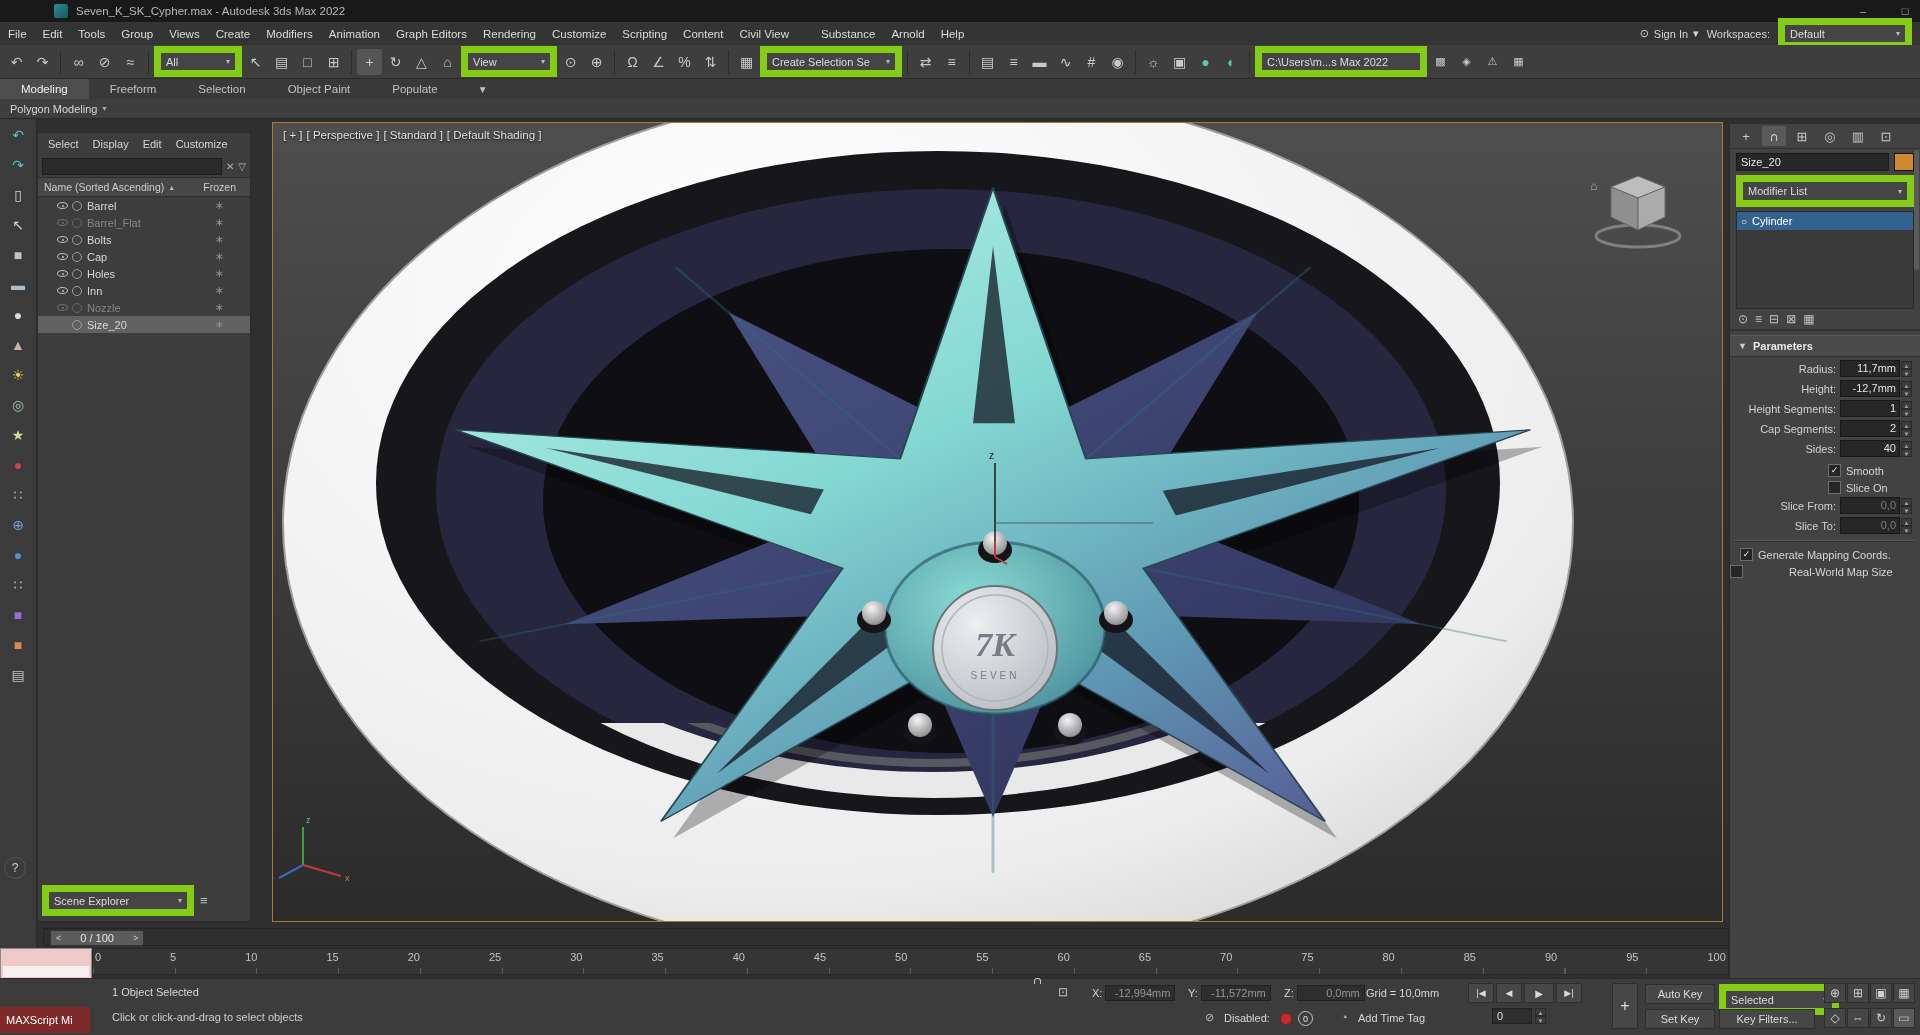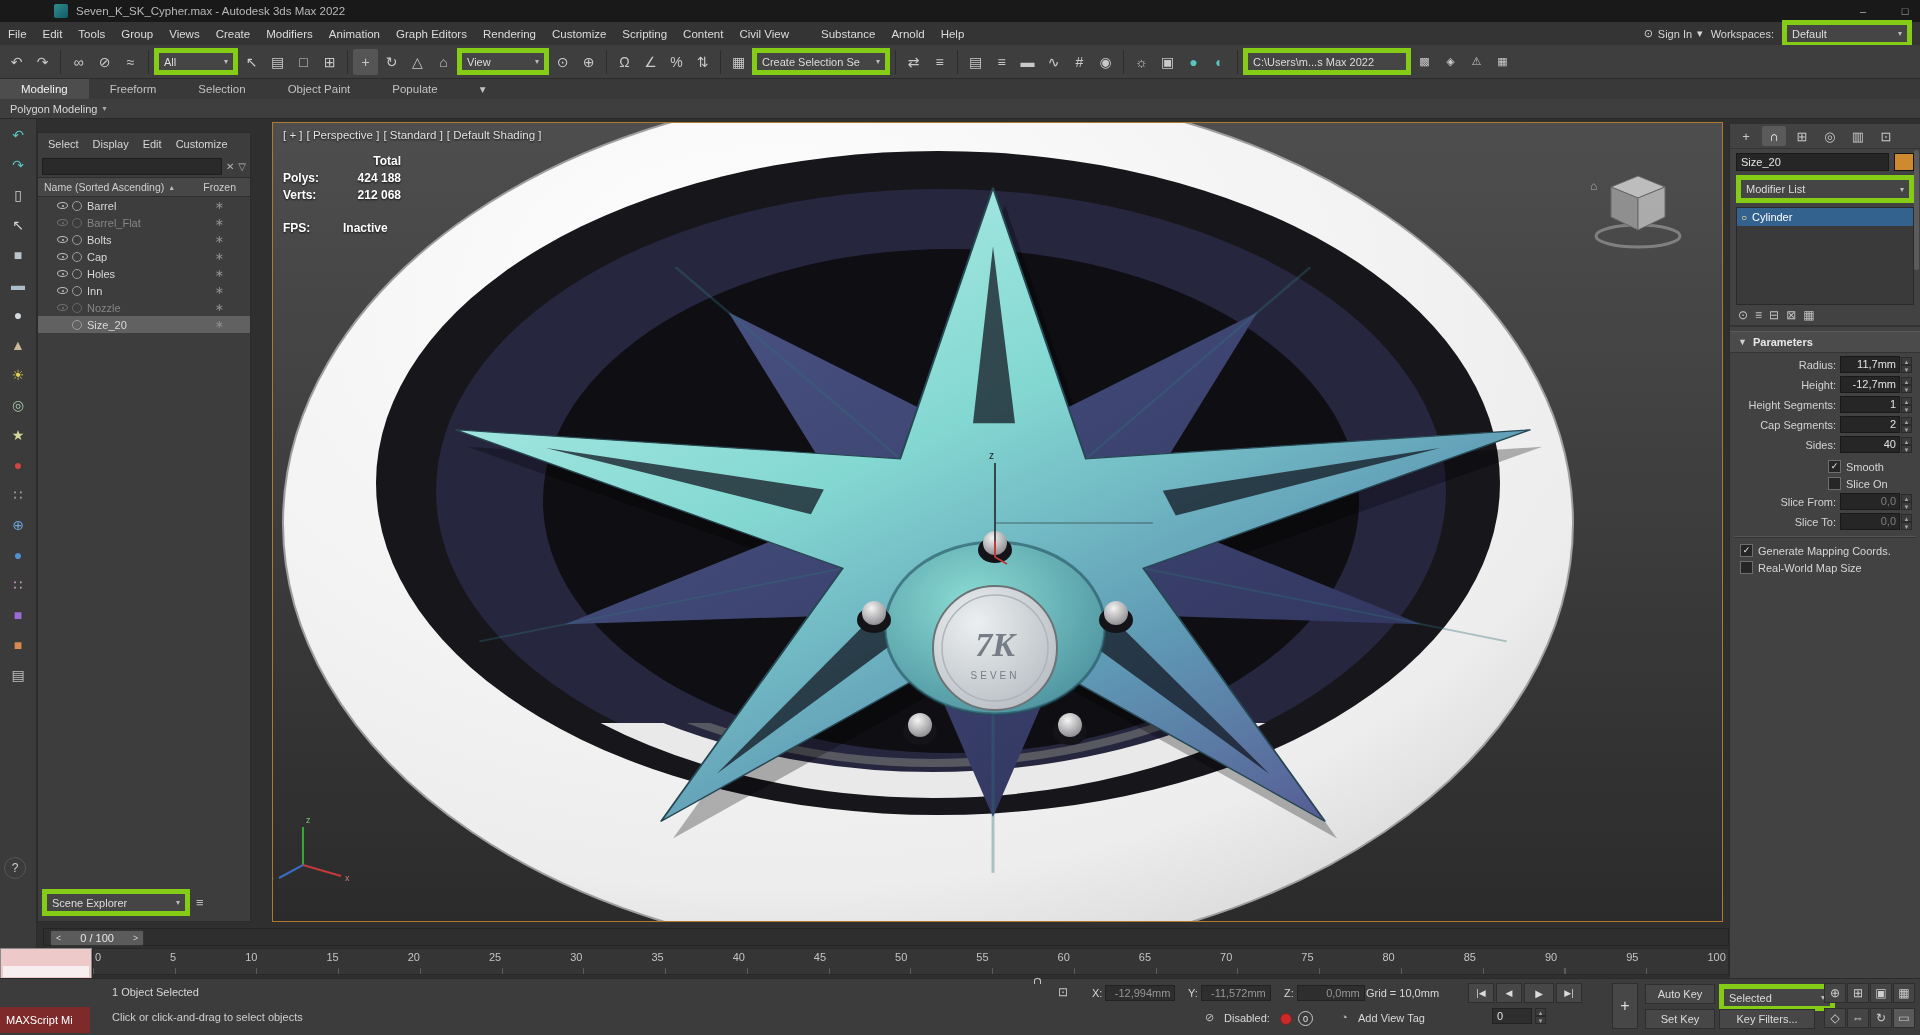--- a/index.html
+++ b/index.html
@@ -14,21 +14,21 @@
   .appicon{width:14px;height:14px;margin:0 8px 0 6px;background:linear-gradient(135deg,#2e8f8a,#14576b);border-radius:2px;}
   .title-text{color:#b9b9b9;font-size:11.5px;}
   .wincontrols{margin-left:auto;display:flex;}
   .winbtn{width:42px;height:22px;display:flex;align-items:center;justify-content:center;color:#b5b5b5;font-size:11px;}
 
   
   .menubar{left:0;top:22px;width:1920px;height:23px;background:#343434;display:flex;align-items:center;border-bottom:1px solid #262626;}
   .menu-item{padding:0 8px;display:flex;align-items:center;color:#dcdcdc;font-size:11.5px;}
   .menubar-right{margin-left:auto;display:flex;align-items:center;gap:8px;padding-right:8px;}
   .signin{display:flex;align-items:center;gap:5px;color:#d6d6d6;}
-  .dd{background:#454545;border:5px solid #84cc16;display:flex;align-items:center;justify-content:space-between;
+  .dd{background:#454545;border:7px solid #84cc16;display:flex;align-items:center;justify-content:space-between;
       height:17px;padding:0 5px;color:#ddd;font-size:11px;}
   .dd .car{font-size:8px;color:#bbb;margin-left:8px;}
 
   
   .toolbar{left:0;top:45px;width:1920px;height:34px;background:#3e3e3e;display:flex;align-items:center;
            padding:0 4px;gap:1px;border-bottom:1px solid #2b2b2b;box-sizing:border-box;}
   .ico{display:inline-flex;align-items:center;justify-content:center;width:25px;height:26px;color:#c9c9c9;
        font-size:14px;border-radius:2px;flex:none;position:relative;}
   .ico.sm{font-size:11px;}
   .tsep{width:1px;height:24px;background:#2c2c2c;margin:0 4px;flex:none;}
@@ -484,38 +484,20 @@
       </g>
     </svg>
 
     <div class="vp-label">
       <span>[ + ]</span>
       <span>[ Perspective ]</span>
       <span>[ Standard ]</span>
       <span>[ Default Shading ]</span>
     </div>
 
-    <div class="vp-stats">
-      <div class="stat-row">
-          <span class="sl"></span>
-          <span class="sv">Total</span>
-        </div>
-      <div class="stat-row">
-          <span class="sl">Polys:</span>
-          <span class="sv">424 188</span>
-        </div>
-      <div class="stat-row">
-          <span class="sl">Verts:</span>
-          <span class="sv">212 068</span>
-        </div>
-      <div class="stat-row fps-row">
-          <span class="sl">FPS:</span>
-          <span class="sv" style="text-align:left;padding-left:14px;">Inactive</span>
-        </div>
-    </div>
   </div>
 
   <div class="abs cmdpanel">
     <div class="ptabs">
       <span class="ptab">+</span>
       <span class="ptab active">∩</span>
       <span class="ptab">⊞</span>
       <span class="ptab">◎</span>
       <span class="ptab">▥</span>
       <span class="ptab">⊡</span>
@@ -613,21 +595,21 @@
           <i>▼</i>
         </span>
     </div>
 
     <div class="pdivider"></div>
 
     <div class="chkrow" style="margin-left:10px;">
       <span class="chk">✓</span>
       <span>Generate Mapping Coords.</span>
     </div>
-    <div class="chkrow" style="margin-left:10px;">
+    <div class="chkrow" style="margin-left:0;gap:41px;">
       <span class="chk"></span>
       <span>Real-World Map Size</span>
     </div>
 
     <div class="pscroll"></div>
   </div>
 
   <div class="abs slider-track">
     <div class="slider-handle">
       <span class="harr">&lt;</span>
@@ -687,21 +669,21 @@
       <span>Z:</span>
       <span class="coordbox" style="width:68px;">0,0mm</span>
     </span>
     <span class="abs statustext" style="left:1366px;top:8px;">Grid = 10,0mm</span>
 
     <span class="abs" style="left:1205px;top:32px;color:#bdbdbd;">⊘</span>
     <span class="abs statustext" style="left:1224px;top:33px;">Disabled:</span>
     <span class="abs reddot" style="left:1280px;top:34px;"></span>
     <span class="abs zerobadge" style="left:1298px;top:32px;">0</span>
     <span class="abs" style="left:1341px;top:32px;color:#bdbdbd;">◔</span>
-    <span class="abs statustext" style="left:1358px;top:33px;">Add View Tag</span>
+    <span class="abs statustext" style="left:1358px;top:33px;">Add Time Tag</span>
 
     <span class="abs row" style="left:1468px;top:4px;gap:2px;">
       <span class="sbtn" style="width:26px;height:20px;font-size:9px;">|◀</span>
       <span class="sbtn" style="width:26px;height:20px;font-size:9px;">◀</span>
       <span class="sbtn" style="width:30px;height:20px;font-size:10px;">▶</span>
       <span class="sbtn" style="width:26px;height:20px;font-size:9px;">▶|</span>
     </span>
 
     <span class="abs row" style="left:1492px;top:29px;gap:2px;">
       <span class="coordbox" style="width:40px;color:#e0e0e0;justify-content:flex-start;">0</span>

